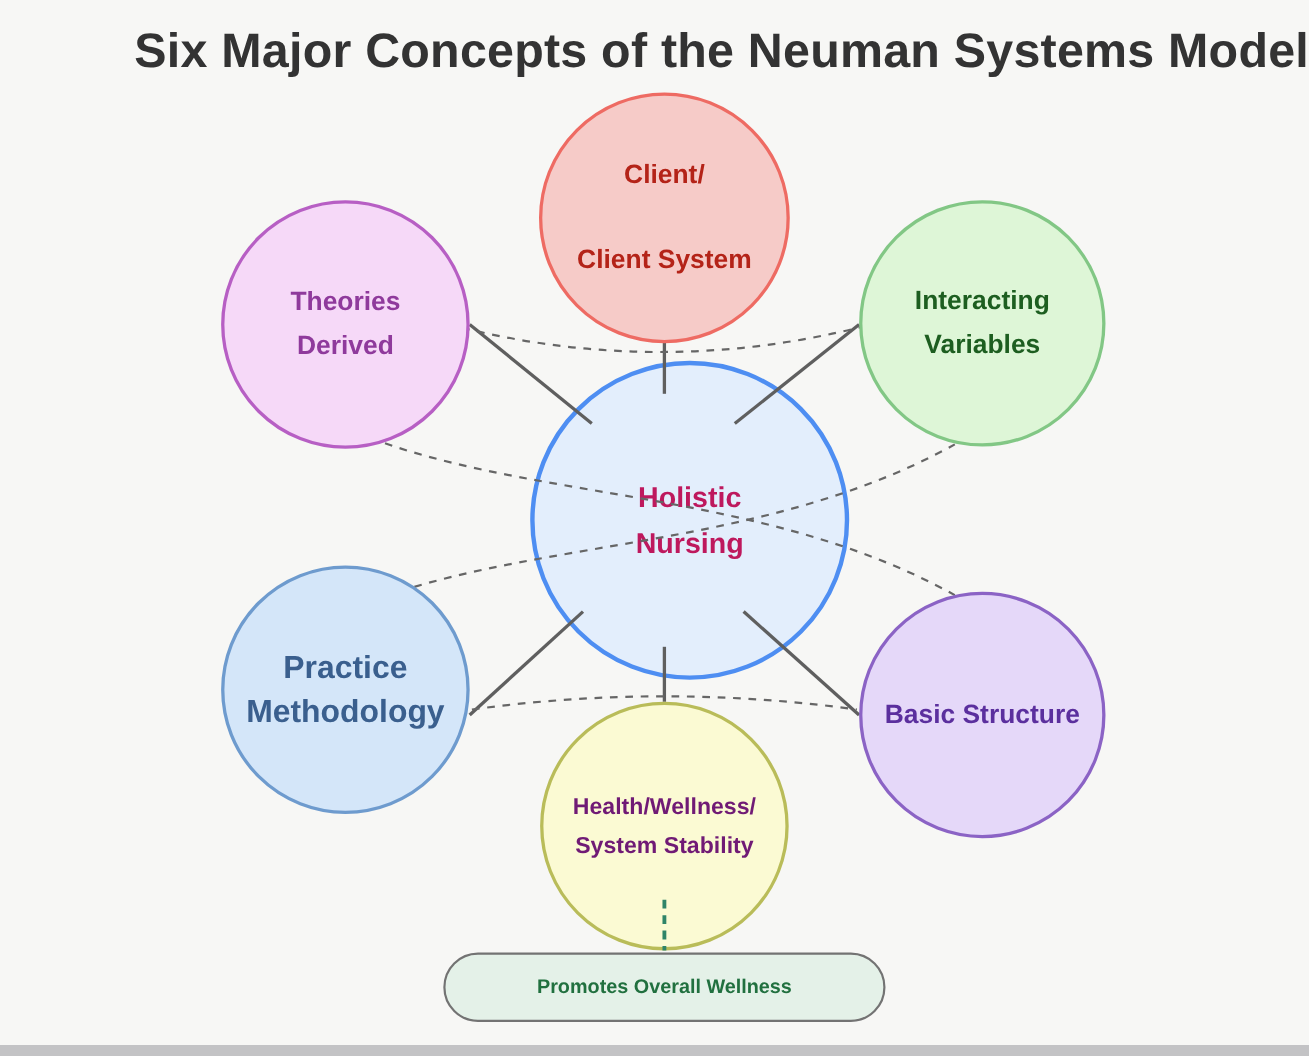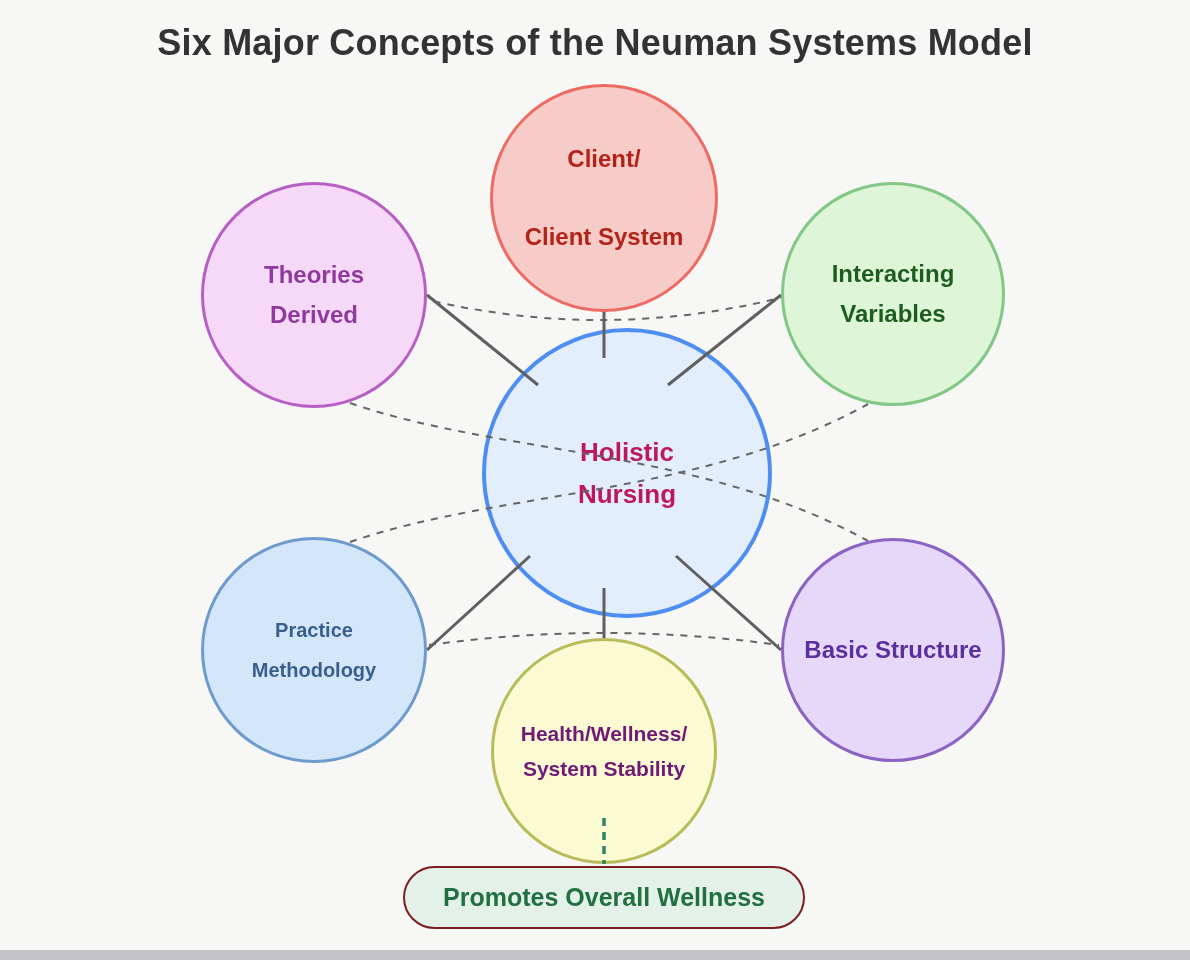--- a/index.html
+++ b/index.html
@@ -3,21 +3,21 @@
 <meta charset="utf-8">
 <style>
   html,body { margin:0; padding:0; }
   .canvas {
     position:relative; width:1190px; height:960px;
     background:#f7f7f5; overflow:hidden;
     font-family:"Liberation Sans", sans-serif;
   }
   .title {
     position:absolute; top:22px; left:0; width:100%;
-    text-align:center; font-size:36px; font-weight:bold; color:#333333;
+    text-align:right; font-size:44px; font-weight:bold; color:#333333;
     letter-spacing:0.2px;
   }
   .node {
     position:absolute; border-radius:50%; box-sizing:border-box;
     display:flex; flex-direction:column; align-items:center; justify-content:center;
     text-align:center; font-weight:bold;
   }
   .node .ln { white-space:nowrap; }
 
   .holistic { left:482px; top:328px; width:290px; height:290px;
@@ -25,34 +25,34 @@
     font-size:26px; line-height:42px; z-index:1; }
   .client { left:490px; top:84px; width:228px; height:228px;
     background:#f6cbc8; border:3px solid #ee6b63; color:#b42318;
     font-size:24px; line-height:40px; z-index:3;gap:38px; }
   .theories { left:201px; top:182px; width:226px; height:226px;
     background:#f6d9f8; border:3px solid #b75fc4; color:#8f3a9c;
     font-size:24px; line-height:40px; z-index:3; }
   .interacting { left:781px; top:182px; width:224px; height:224px;
     background:#def6d7; border:3px solid #82c785; color:#1d5e20;
     font-size:24px; line-height:40px; z-index:3;align-items:center; }
-  .practice { left:201px; top:537px; width:226px; height:226px;
+  .practice { left:201px; top:514px; width:226px; height:226px;
     background:#d4e6f9; border:3px solid #6e9bce; color:#3a5f8e;
-    font-size:20px; line-height:40px; z-index:3; }
+    font-size:29px; line-height:40px; z-index:3; }
   .basic { left:781px; top:538px; width:224px; height:224px;
     background:#e5d8f9; border:3px solid #8b63c5; color:#5b2f9e;
     font-size:24px; line-height:40px; z-index:3; }
   .health { left:491px; top:638px; width:226px; height:226px;
     background:#fbfad3; border:3px solid #b9bc59; color:#701a75;
     font-size:21px; line-height:35px; z-index:3;justify-content:center; }
 
   .banner {
     position:absolute; left:403px; top:866px; width:402px; height:63px;
-    box-sizing:border-box; background:#e4f1e8; border:2px solid #7f1d1d;
-    border-radius:32px; color:#21703f; font-size:25px; font-weight:bold;
+    box-sizing:border-box; background:#e4f1e8; border:2px solid #737373;
+    border-radius:32px; color:#21703f; font-size:18px; font-weight:bold;
     display:flex; align-items:center; justify-content:center; z-index:3;
   }
   .connector-layer, .overlay-layer {
     position:absolute; left:0; top:0; width:1190px; height:960px;
     pointer-events:none;
   }
   .connector-layer { z-index:2; }
   .overlay-layer { z-index:4; }
   .bottom-bar {
     position:absolute; left:0; top:950px; width:1190px; height:10px;

